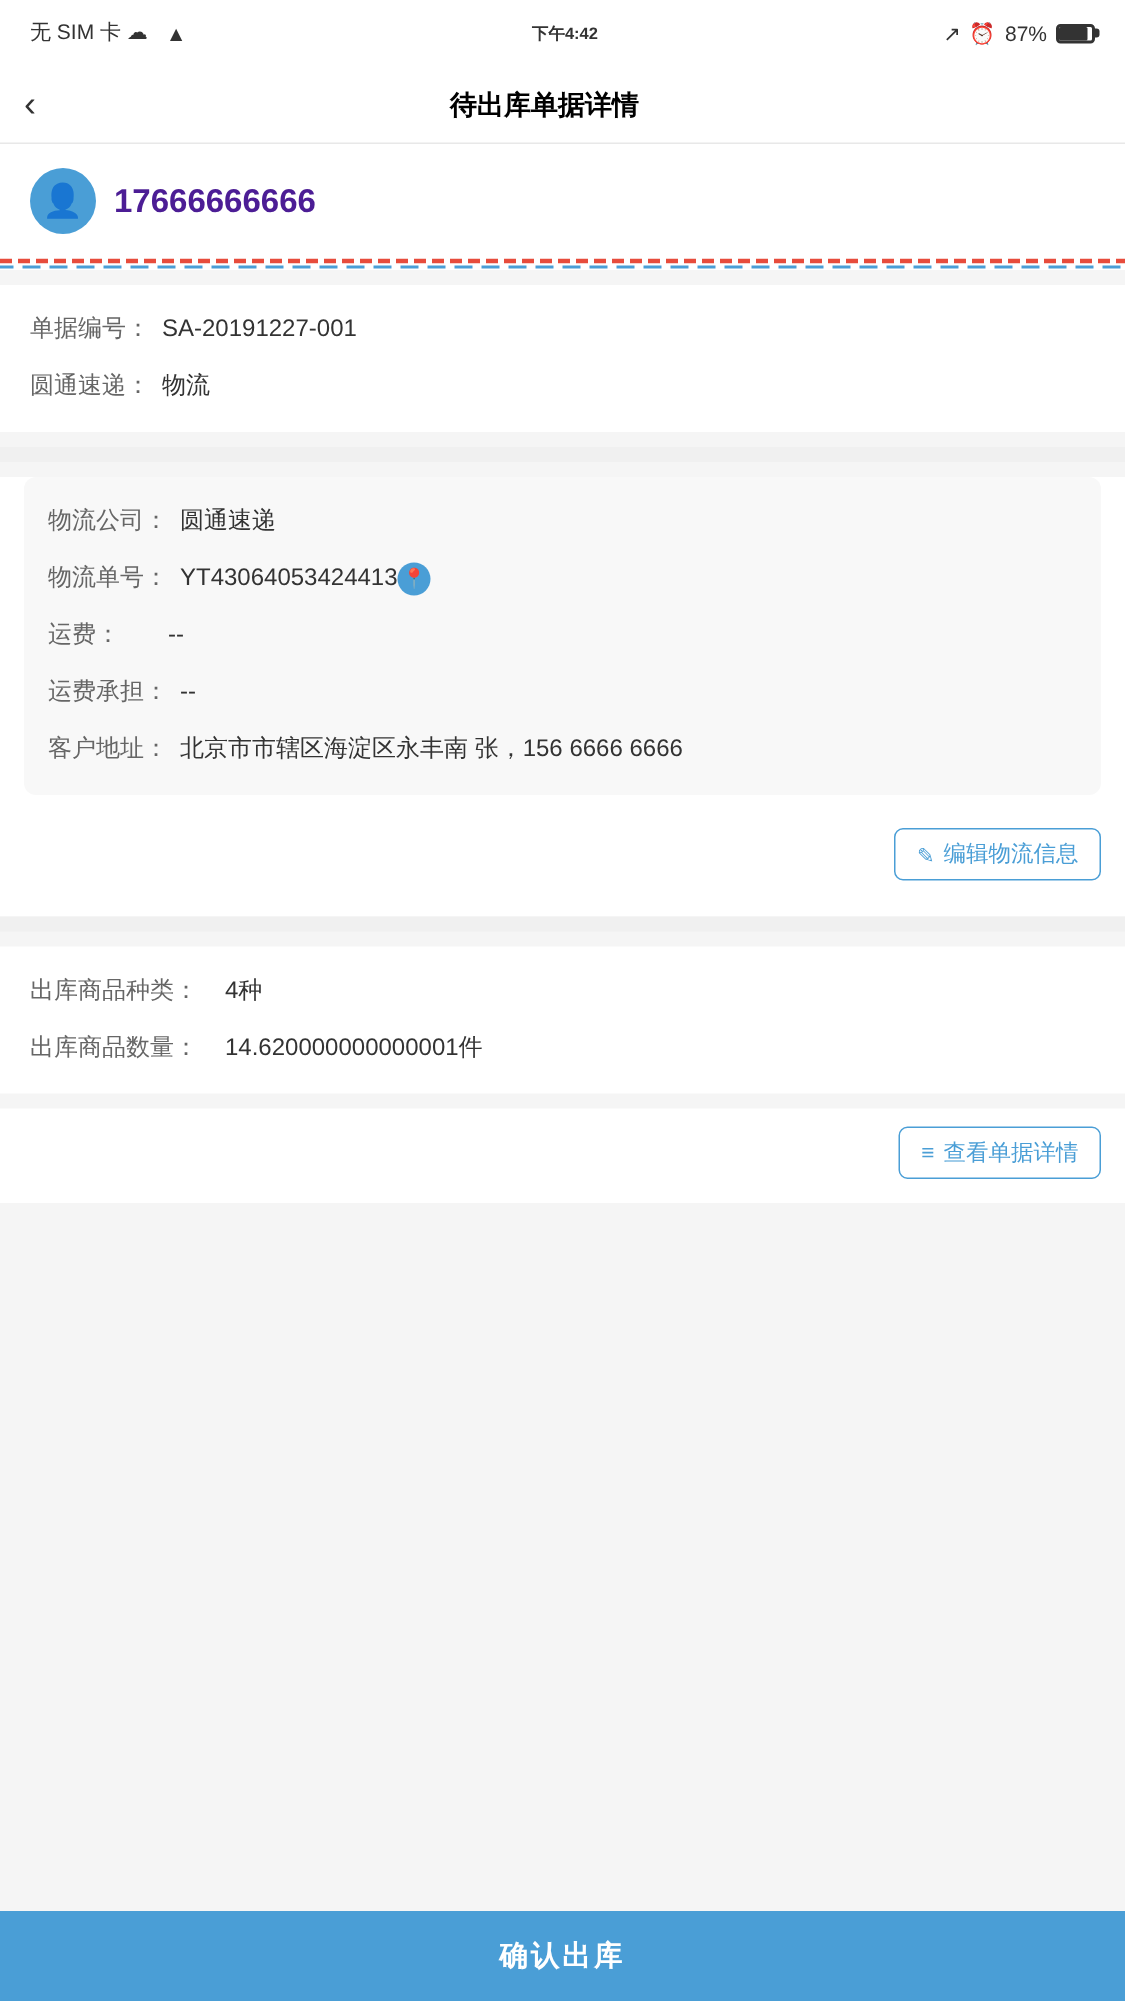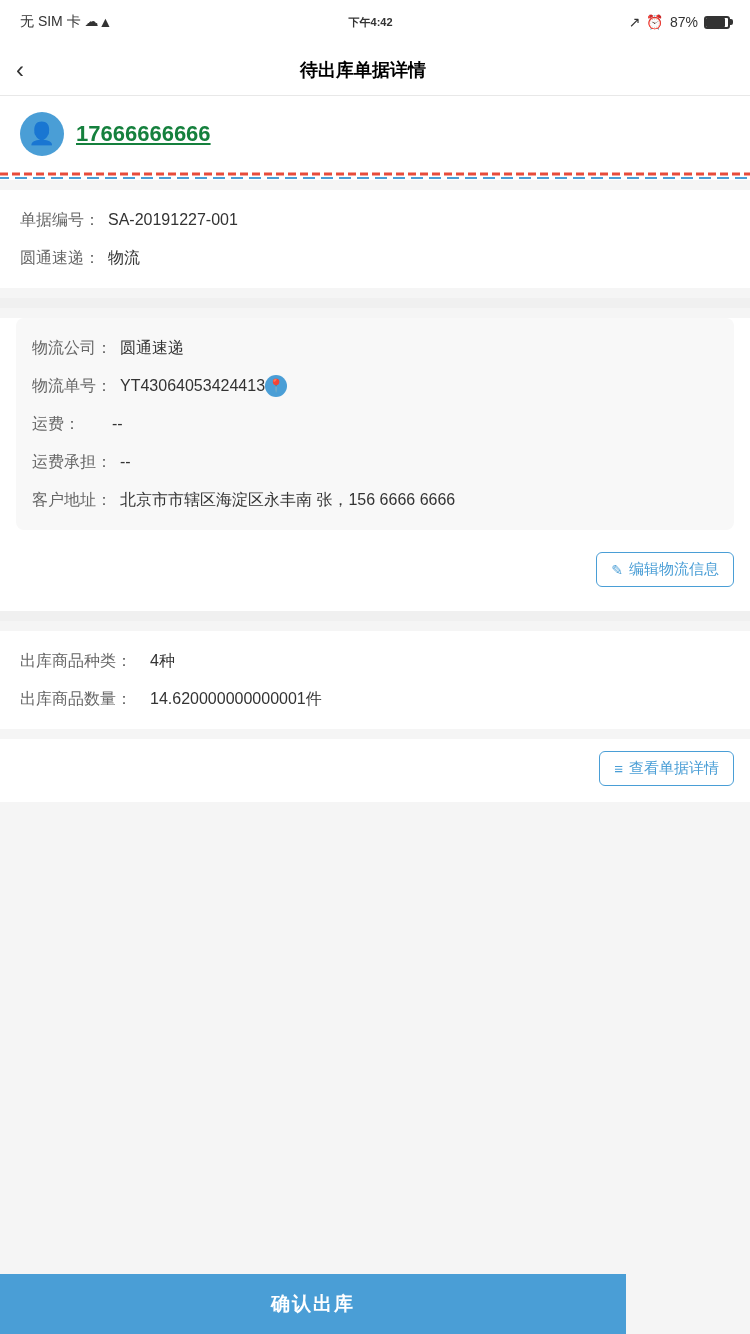--- a/index.html
+++ b/index.html
@@ -17,21 +17,21 @@
     .status-bar {
       background: #fff;
       height: 44px;
       display: flex;
       align-items: center;
       justify-content: space-between;
       padding: 0 20px;
       font-size: 15px;
       font-weight: 500;
     }
-    .status-left { font-size: 14px; color: #333; display: flex; align-items: center; gap: 0; }
+    .status-left { font-size: 14px; color: #333; display: flex; align-items: center; gap: 12px; }
     .status-center { font-size: 11px; font-weight: 600; color: #333; }
     .status-right { display: flex; align-items: center; gap: 6px; font-size: 14px; color: #333; }
     .battery-icon {
       width: 26px; height: 13px; border: 2px solid #333; border-radius: 3px; position: relative; display: inline-block;
     }
     .battery-icon::after {
       content: ''; position: absolute; right: -5px; top: 50%; transform: translateY(-50%);
       width: 3px; height: 6px; background: #333; border-radius: 0 2px 2px 0;
     }
     .battery-fill {
@@ -73,22 +73,21 @@
     .user-avatar {
       width: 44px; height: 44px;
       background: #4a9ed6;
       border-radius: 50%;
       display: flex; align-items: center; justify-content: center;
       color: #fff; font-size: 22px;
     }
     .user-phone {
       font-size: 22px;
       font-weight: 600;
-      color: #15803d;
-      text-decoration: underline;
+      color: #4c1d95;
     }
 
     
     .section {
       background: #fff;
       margin: 10px 0;
       padding: 18px 20px;
     }
     .field-row {
       display: flex;
@@ -179,21 +178,21 @@
     .separator {
       height: 10px;
       background: #f0f0f0;
     }
 
     
     .confirm-btn {
       position: fixed;
       bottom: 0;
       left: 0;
-      width: 626px;
+      width: 750px;
       height: 60px;
       background: #4a9ed6;
       color: #fff;
       font-size: 19px;
       font-weight: 600;
       display: flex;
       align-items: center;
       justify-content: center;
       cursor: pointer;
       letter-spacing: 2px;

